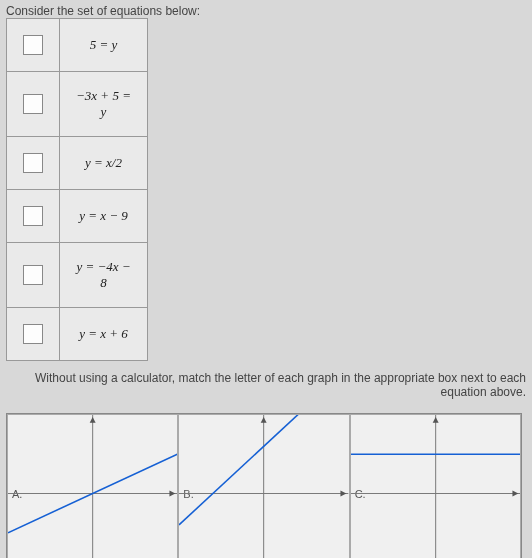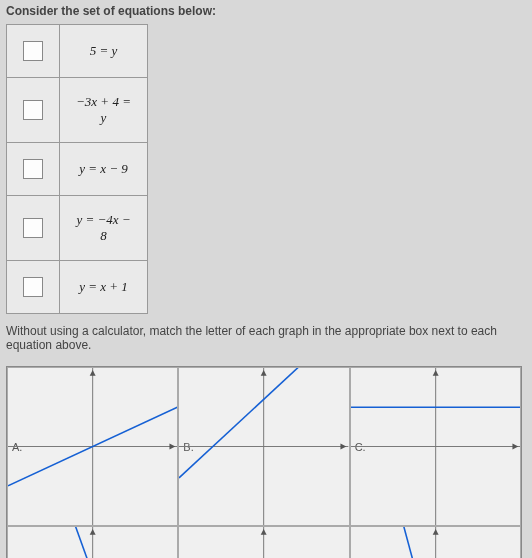--- a/index.html
+++ b/index.html
@@ -5,21 +5,21 @@
   * { box-sizing: border-box; margin: 0; padding: 0; }
   body {
     width: 532px;
     height: 558px;
     background: #d8d8d8;
     font-family: Arial, sans-serif;
     font-size: 12px;
     color: #333;
     padding: 4px 6px;
   }
-  .prompt { margin-bottom: 6px; color: #444; font-weight: bold; }
+  .prompt { color: #444; }
   .eq-table {
     border-collapse: collapse;
     margin-bottom: 10px;
   }
   .eq-table td {
     border: 1px solid #999;
     background: #eaeaea;
     padding: 16px;
     vertical-align: middle;
     height: 30px;
@@ -38,21 +38,21 @@
   }
   .answer-box {
     width: 20px;
     height: 20px;
     border: 1px solid #888;
     background: #fdfdfd;
     display: inline-block;
     text-align: center;
     font-size: 11px;
   }
-  .instruction { margin-bottom: 14px; color: #444; }
+  .instruction { margin-bottom: 14px; color: #444; text-align: right; }
   .graph-grid {
     display: grid;
     grid-template-columns: repeat(3, 1fr);
     grid-template-rows: repeat(2, 1fr);
     width: 516px;
     height: 320px;
     border: 1px solid #888;
     background: #f0f0f0;
   }
   .graph-cell {
@@ -84,33 +84,37 @@
 <div class="prompt">Consider the set of equations below:</div>
 
 <table class="eq-table">
   <tbody id="eq-tbody">
       <tr>
         <td class="input-cell"><input class="answer-box" maxlength="1" style=""></td>
         <td class="eq-cell">5 = y</td>
       </tr>
       <tr>
         <td class="input-cell"><input class="answer-box" maxlength="1" style=""></td>
-        <td class="eq-cell">−3x + 4 = y</td>
+        <td class="eq-cell">−3x + 5 = y</td>
+      </tr>
+      <tr>
+        <td class="input-cell"><input class="answer-box" maxlength="1" style=""></td>
+        <td class="eq-cell">y = x/2</td>
       </tr>
       <tr>
         <td class="input-cell"><input class="answer-box" maxlength="1" style=""></td>
         <td class="eq-cell">y = x − 9</td>
       </tr>
       <tr>
         <td class="input-cell"><input class="answer-box" maxlength="1" style=""></td>
         <td class="eq-cell">y = −4x − 8</td>
       </tr>
       <tr>
         <td class="input-cell"><input class="answer-box" maxlength="1" style=""></td>
-        <td class="eq-cell">y = x + 1</td>
+        <td class="eq-cell">y = x + 6</td>
       </tr>
     </tbody>
 </table>
 
 <div class="instruction">Without using a calculator, match the letter of each graph in the appropriate box next to each equation above.</div>
 
 <div class="graph-grid" id="graph-grid">
     <div class="graph-cell">
       <div class="label">A.</div>
       <svg viewBox="0 0 172 160" preserveAspectRatio="none">

